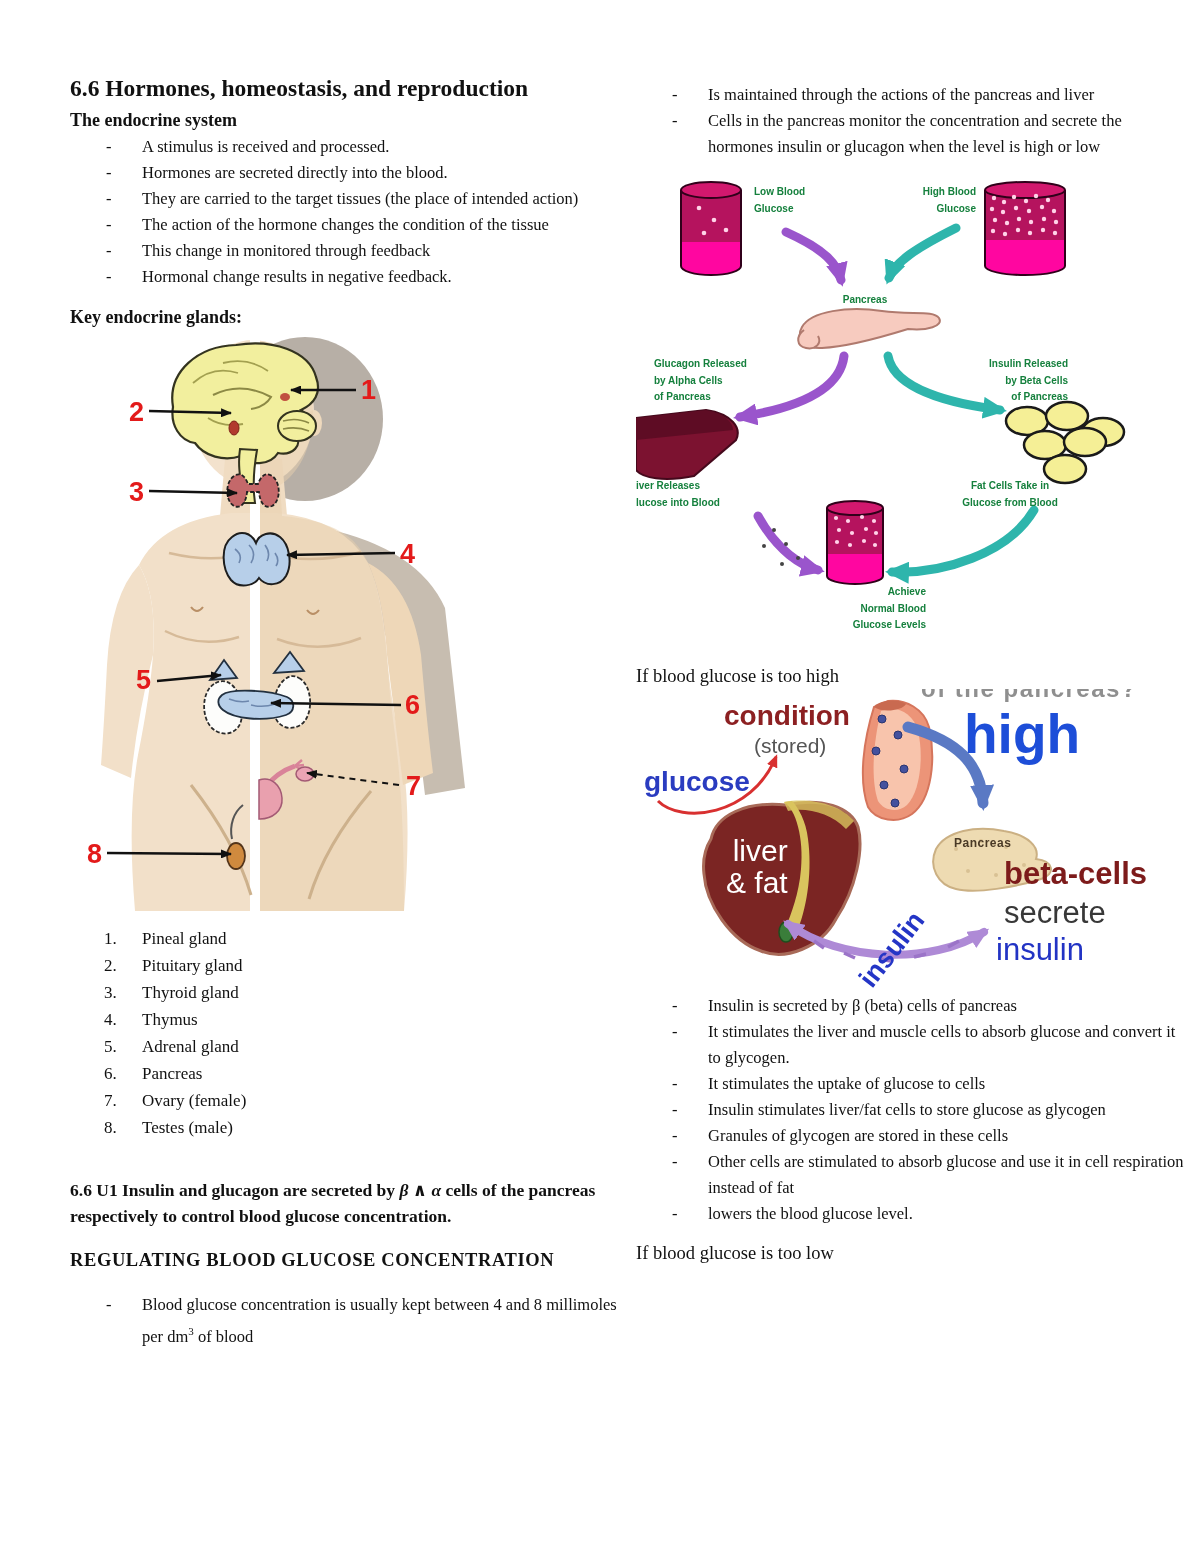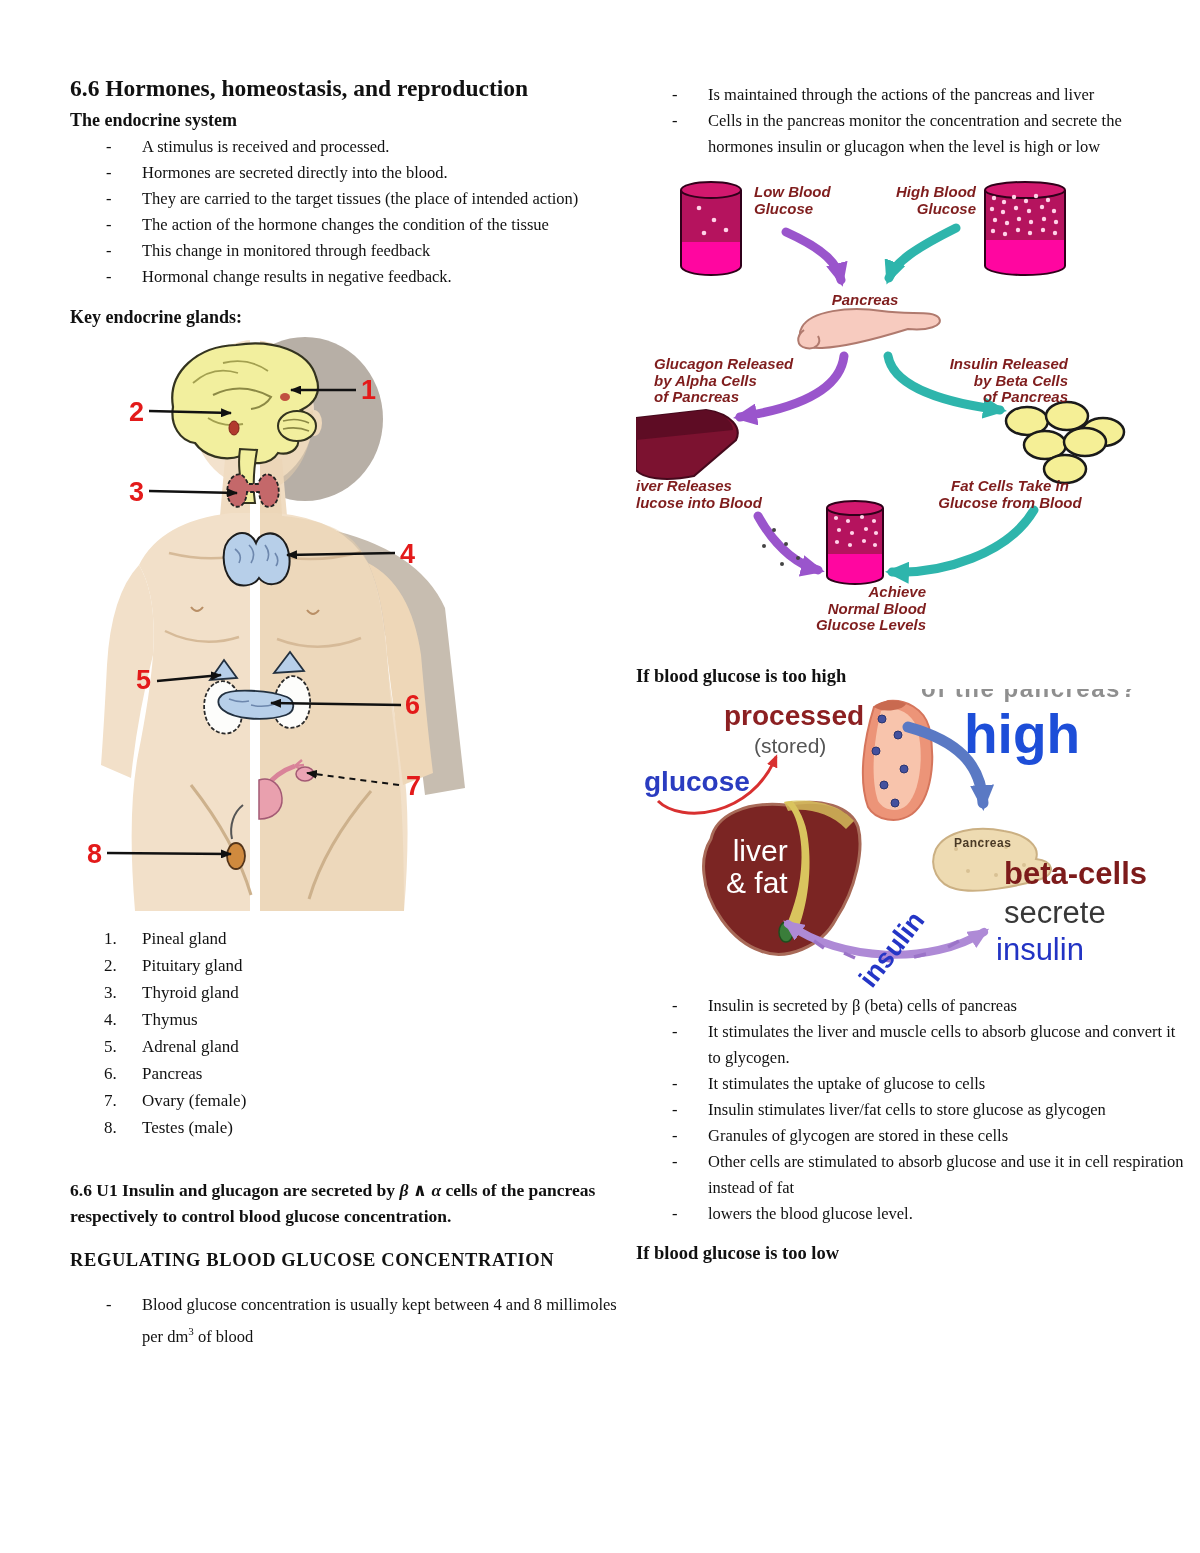--- a/index.html
+++ b/index.html
@@ -6,41 +6,41 @@
   body{
     width:1200px;height:1553px;background:#ffffff;position:relative;overflow:hidden;
     font-family:"Liberation Serif","DejaVu Serif",serif;color:#111;
   }
   .col{position:absolute;top:70px;}
   #left-col{left:70px;width:552px;}
   #right-col{left:636px;width:550px;}
 
   .doc-title{font-size:23.5px;line-height:36px;font-weight:bold;margin:0;}
   .subhead{font-size:18px;font-weight:bold;margin:4px 0 0 0;}
-  .sec-head{font-size:18.5px;font-weight:bold;margin:0;}
+  .sec-head{font-size:18.5px;font-weight:normal;margin:0;}
 
   ul.dash{list-style:none;margin:3px 0 0 0;padding:0;}
   ul.dash li{position:relative;padding-left:72px;font-size:16.5px;line-height:26px;}
   ul.dash li::before{content:"-";position:absolute;left:36px;}
 
   ol.glands{list-style:none;margin:14px 0 0 0;padding:0;counter-reset:g;}
   ol.glands li{position:relative;padding-left:72px;font-size:17px;line-height:27px;}
   ol.glands li::before{counter-increment:g;content:counter(g) ".";position:absolute;left:34px;}
 
   .u1{font-size:17.5px;font-weight:bold;line-height:26px;margin-top:36px;}
   .u1 .math{font-style:italic;font-weight:bold;}
   .reg-head{font-size:18.5px;font-weight:bold;letter-spacing:0.6px;line-height:27px;margin-top:0;}
 
   .body-diagram{position:relative;width:460px;height:578px;margin:5px 0 0 3px;}
 
   .cycle-diagram{position:relative;width:550px;height:480px;margin-top:18px;}
   .cycle-diagram svg,.too-high svg{position:absolute;left:0;top:0;}
   .dlabel{
     position:absolute;font-family:"Liberation Sans","DejaVu Sans",sans-serif;
-    font-weight:bold;font-size:15px;line-height:16.5px;color:#7f1d1d;white-space:pre-line;font-style:italic;
+    font-weight:bold;font-size:10px;line-height:16.5px;color:#15803d;white-space:pre-line;
   }
   .too-high{position:relative;width:550px;height:292px;margin-top:2px;}
   .hlabel{position:absolute;font-family:"Liberation Sans","DejaVu Sans",sans-serif;white-space:pre-line;line-height:1.08;}
   .clipbox{position:absolute;left:285px;top:0;width:250px;height:13px;overflow:hidden;}
   .clipbox span{position:relative;top:-14px;display:inline-block;font-family:"Liberation Sans","DejaVu Sans",sans-serif;
     font-size:24px;font-weight:bold;color:#8f8f8f;letter-spacing:1.5px;}
   .h-high{margin-top:8px;}
   .h-low{margin-top:16px;}
   ul.dash.tight{margin-top:12px;}
   sup{font-size:11px;}
@@ -357,21 +357,21 @@
             <circle cx="360" cy="186" r="2"></circle>
             <circle cx="388" cy="176" r="2"></circle>
         </g>
       </g>
 
       <path d="M152,235 C205,273 295,276 348,243" stroke="#ae8ad6" stroke-width="8" fill="none" stroke-linecap="round" marker-start="url(#mkVs)" marker-end="url(#mkV)"></path>
       <path d="M178,252 l10,7 M208,264 l11,5 M243,270 l12,2 M278,268 l12,-3 M312,258 l11,-6" stroke="#9b74c8" stroke-width="3.5" fill="none"></path>
     </svg>
 
     <div class="clipbox"><span>of the pancreas?</span></div>
-    <div class="hlabel" style="left:88px;top:12px;font-size:28px;font-weight:600;color:#8c2022;">processed</div>
+    <div class="hlabel" style="left:88px;top:12px;font-size:28px;font-weight:600;color:#8c2022;">condition</div>
     <div class="hlabel" style="left:118px;top:46px;font-size:21px;color:#555555;">(stored)</div>
     <div class="hlabel" style="left:8px;top:78px;font-size:28px;font-weight:600;color:#2a3cc0;">glucose</div>
     <div class="hlabel" style="left:328px;top:16px;font-size:55px;font-weight:700;color:#1d4ed8;">high</div>
     <div class="hlabel" style="left:90px;top:146px;font-size:30px;font-weight:500;color:#ffffff;text-align:right;">liver
 &amp; fat</div>
     <div class="hlabel" style="left:318px;top:148px;font-size:12px;font-weight:bold;color:#4a3a26;letter-spacing:0.5px;">Pancreas</div>
     <div class="hlabel" style="left:368px;top:168px;font-size:31px;font-weight:600;color:#7d1b1b;">beta-cells</div>
     <div class="hlabel" style="left:368px;top:207px;font-size:31px;font-weight:400;color:#383838;">secrete</div>
     <div class="hlabel" style="left:360px;top:244px;font-size:31px;font-weight:500;color:#2233c4;">insulin</div>
     <div class="hlabel" style="left:218px;top:286px;font-size:27px;font-weight:bold;color:#2435c6;transform:rotate(-52deg);transform-origin:0 0;">insulin</div>

